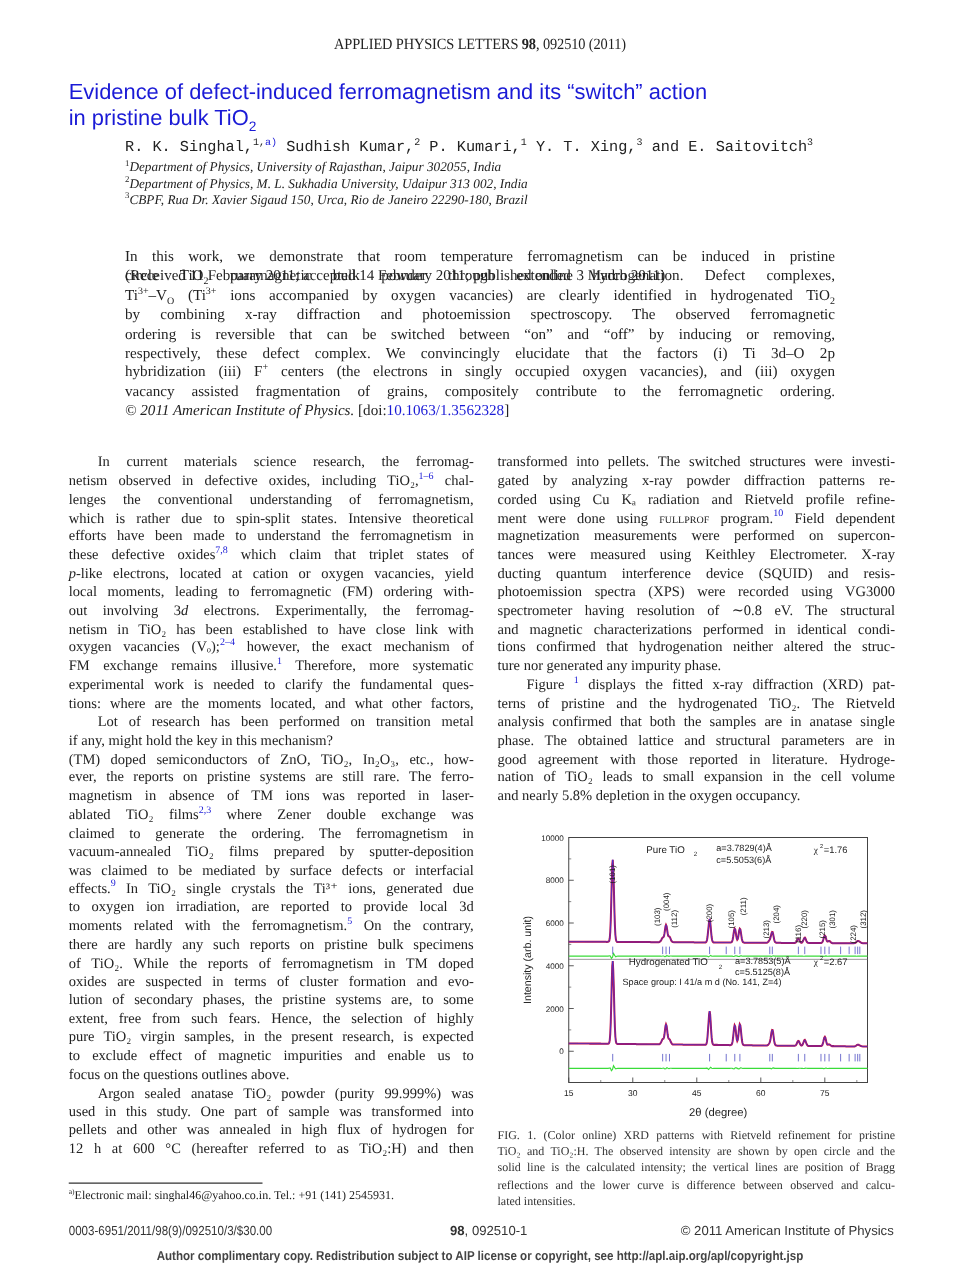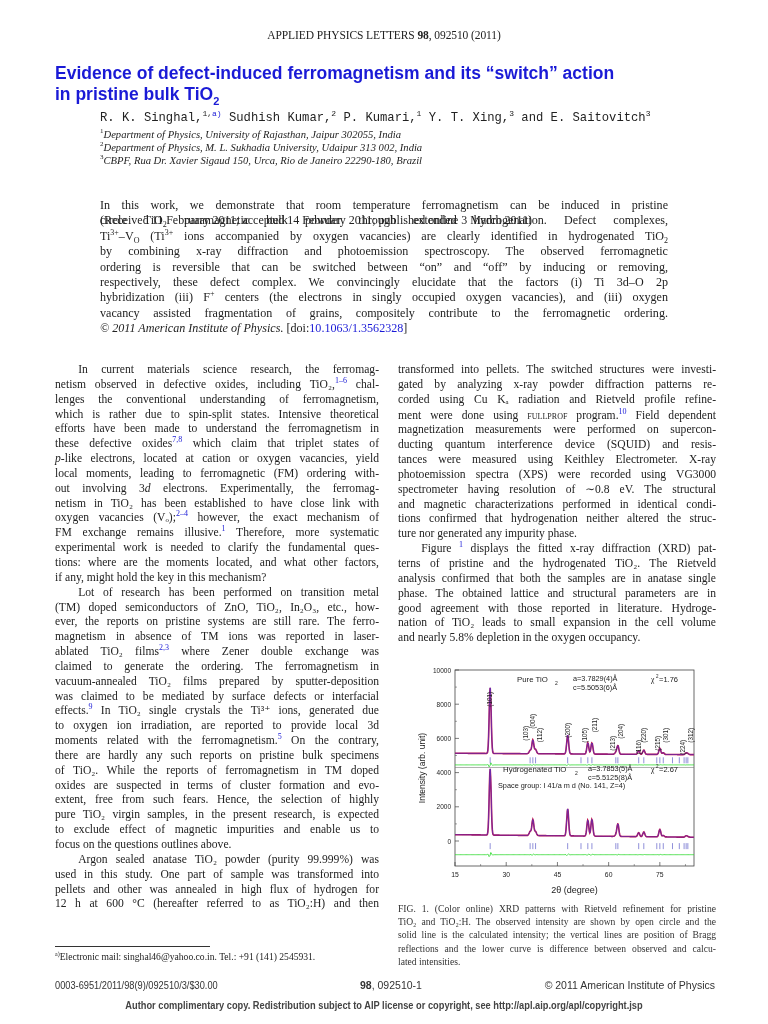--- a/index.html
+++ b/index.html
@@ -1,19 +1,19 @@
 <!DOCTYPE html>
 <html><head>
 <meta charset="utf-8">
 <style>
   html,body{margin:0;padding:0;background:#fff;}
   body{width:768px;height:1024px;position:relative;overflow:hidden;font-family:"Liberation Serif","DejaVu Serif",serif;color:#222;}
   .abs{position:absolute;}
   .journal-header{top:28px;left:0;width:768px;text-align:center;font-size:12.5px;letter-spacing:-0.1px;transform:scaleX(0.92);}
-  .title{left:55px;top:63px;width:640px;font-family:"Liberation Sans","DejaVu Sans",sans-serif;font-weight:bold;color:#1a1ad6;font-size:17.5px;line-height:21px;transform-origin:left top;}
+  .title{left:55px;top:63px;width:640px;font-family:"Liberation Sans","DejaVu Sans",sans-serif;font-weight:normal;color:#1a1ad6;font-size:17.5px;line-height:21px;transform-origin:left top;}
   .title sub{font-size:11px;}
   .authors{left:100px;top:111px;font-family:Liberation Mono, monospace;font-size:12.2px;color:#222;}
   .authors sup{font-size:8px;}
   .authors sup.blue{color:#1a1ad6;}
   .affil{left:100px;font-style:italic;font-size:10.6px;color:#222;}
   .affil sup{font-style:normal;font-size:7px;}
   .received{left:100px;top:175px;font-size:12px;margin-top:38px;}
   .abstract{left:100px;top:198px;width:568px;font-size:12.1px;line-height:15.4px;text-align:justify;text-align-last:left;}
   .abstract .line{display:block;text-align:justify;text-align-last:justify;white-space:nowrap;}
   .abstract .line.last{text-align-last:left;}
@@ -82,53 +82,54 @@
     <span class="line">efforts have been made to understand the ferromagnetism in</span>
     <span class="line">these defective oxides<span class="ref">7,8</span> which claim that triplet states of</span>
     <span class="line"><i>p</i>-like electrons, located at cation or oxygen vacancies, yield</span>
     <span class="line">local moments, leading to ferromagnetic (FM) ordering with-</span>
     <span class="line">out involving 3<i>d</i> electrons. Experimentally, the ferromag-</span>
     <span class="line">netism in TiO₂ has been established to have close link with</span>
     <span class="line">oxygen vacancies (Vₒ);<span class="ref">2–4</span> however, the exact mechanism of</span>
     <span class="line">FM exchange remains illusive.<span class="ref">1</span> Therefore, more systematic</span>
     <span class="line">experimental work is needed to clarify the fundamental ques-</span>
     <span class="line">tions: where are the moments located, and what other factors,</span>
+    <span class="line">  Lot of research has been performed on transition metal</span>
     <span class="line last">if any, might hold the key in this mechanism?</span>
-    <span class="line">  Lot of research has been performed on transition metal</span>
     <span class="line">(TM) doped semiconductors of ZnO, TiO₂, In₂O₃, etc., how-</span>
     <span class="line">ever, the reports on pristine systems are still rare. The ferro-</span>
     <span class="line">magnetism in absence of TM ions was reported in laser-</span>
     <span class="line">ablated TiO₂ films<span class="ref">2,3</span> where Zener double exchange was</span>
     <span class="line">claimed to generate the ordering. The ferromagnetism in</span>
     <span class="line">vacuum-annealed TiO₂ films prepared by sputter-deposition</span>
     <span class="line">was claimed to be mediated by surface defects or interfacial</span>
     <span class="line">effects.<span class="ref">9</span> In TiO₂ single crystals the Ti³⁺ ions, generated due</span>
     <span class="line">to oxygen ion irradiation, are reported to provide local 3d</span>
     <span class="line">moments related with the ferromagnetism.<span class="ref">5</span> On the contrary,</span>
     <span class="line">there are hardly any such reports on pristine bulk specimens</span>
     <span class="line">of TiO₂. While the reports of ferromagnetism in TM doped</span>
     <span class="line">oxides are suspected in terms of cluster formation and evo-</span>
+    <span class="line">lution of secondary phases, the pristine systems are, to some</span>
     <span class="line">extent, free from such fears. Hence, the selection of highly</span>
     <span class="line">pure TiO₂ virgin samples, in the present research, is expected</span>
     <span class="line">to exclude effect of magnetic impurities and enable us to</span>
     <span class="line last">focus on the questions outlines above.</span>
     <span class="line">  Argon sealed anatase TiO₂ powder (purity 99.999%) was</span>
     <span class="line">used in this study. One part of sample was transformed into</span>
     <span class="line">pellets and other was annealed in high flux of hydrogen for</span>
     <span class="line">12 h at 600 °C (hereafter referred to as TiO₂:H) and then</span>
   </div>
 
 <div class="abs col right-col" id="rightcol">
     <span class="line">transformed into pellets. The switched structures were investi-</span>
     <span class="line">gated by analyzing x-ray powder diffraction patterns re-</span>
     <span class="line">corded using Cu Kₐ radiation and Rietveld profile refine-</span>
     <span class="line">ment were done using <span class="sc">fullprof</span> program.<span class="ref">10</span> Field dependent</span>
     <span class="line">magnetization measurements were performed on supercon-</span>
+    <span class="line">tances were measured using Keithley Electrometer. X-ray</span>
     <span class="line">ducting quantum interference device (SQUID) and resis-</span>
-    <span class="line">tances were measured using Keithley Electrometer. X-ray</span>
     <span class="line">photoemission spectra (XPS) were recorded using VG3000</span>
     <span class="line">spectrometer having resolution of ∼0.8 eV. The structural</span>
     <span class="line">and magnetic characterizations performed in identical condi-</span>
     <span class="line">tions confirmed that hydrogenation neither altered the struc-</span>
     <span class="line last">ture nor generated any impurity phase.</span>
     <span class="line">  Figure <span class="ref">1</span> displays the fitted x-ray diffraction (XRD) pat-</span>
     <span class="line">terns of pristine and the hydrogenated TiO₂. The Rietveld</span>
     <span class="line">analysis confirmed that both the samples are in anatase single</span>
     <span class="line">phase. The obtained lattice and structural parameters are in</span>
     <span class="line">good agreement with those reported in literature. Hydroge-</span>

